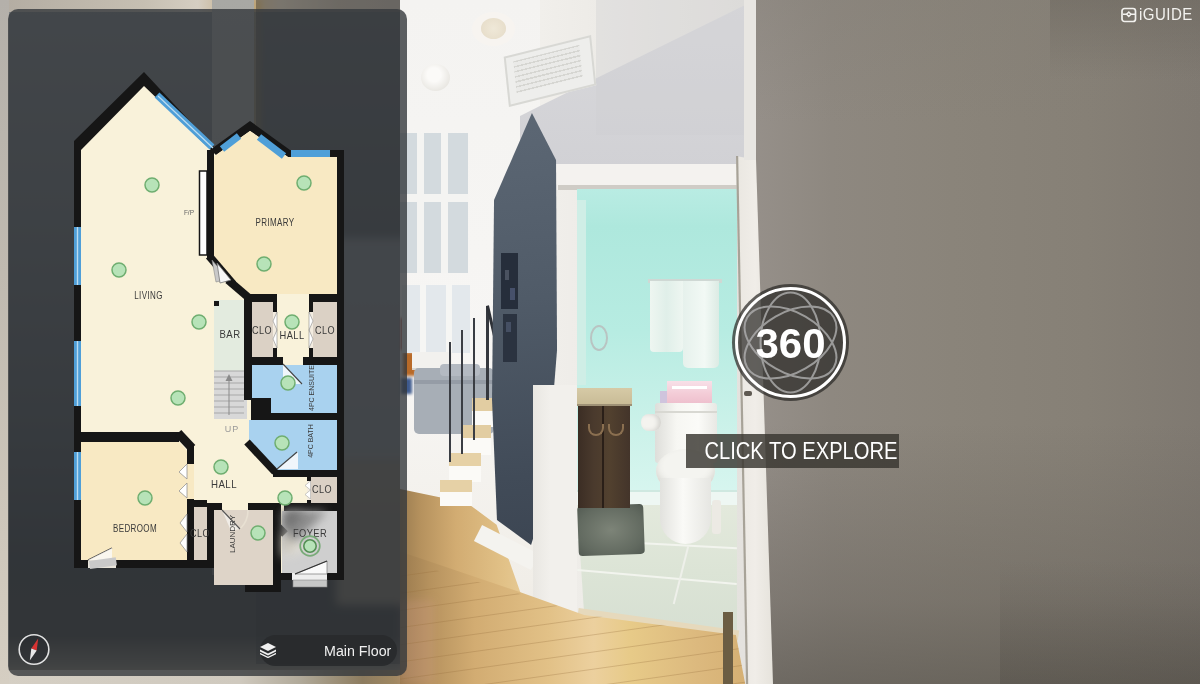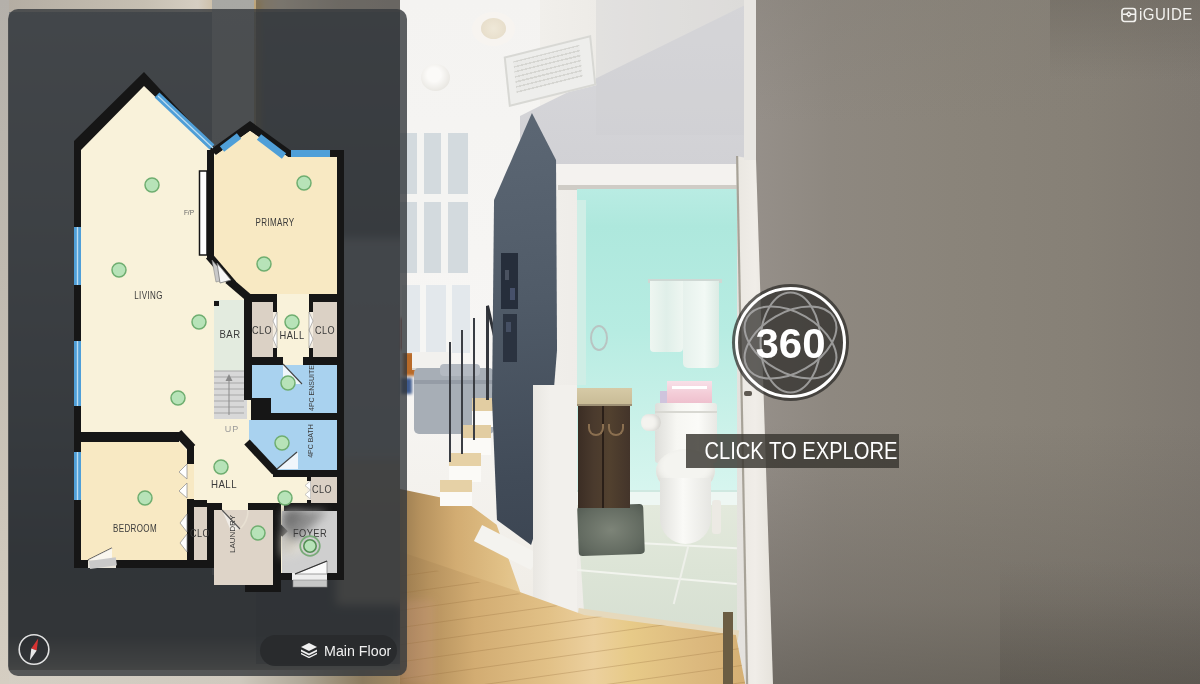--- a/index.html
+++ b/index.html
@@ -381,21 +381,21 @@
 </svg>
 
 <svg class="abs" style="left:18px;top:633px;" width="32" height="33" viewBox="0 0 32 33">
   <circle cx="16" cy="16.5" r="14.8" fill="rgba(30,32,36,0.35)" stroke="rgba(255,255,255,0.85)" stroke-width="1.6"></circle>
   <g transform="rotate(21 16 16.5)">
     <path d="M16,4.8 L18.9,16.5 L13.1,16.5 Z" fill="#d63333"></path>
     <path d="M13.1,16.5 L18.9,16.5 L16,28.2 Z" fill="#e8e8e8"></path>
   </g>
 </svg>
 
-<div class="abs" style="left:260px;top:635px;width:137px;height:31px;border-radius:15.5px;background:rgba(40,42,45,0.94);display:flex;align-items:center;justify-content:flex-end;">
+<div class="abs" style="left:260px;top:635px;width:137px;height:31px;border-radius:15.5px;background:rgba(40,42,45,0.94);display:flex;align-items:center;justify-content:space-between;">
 
   <svg width="16" height="15" viewBox="0 0 16 15" style="margin-right:7px;">
     <path d="M8,0 L16,4 L8,8 L0,4 Z" fill="#f0f0f0"></path>
     <path d="M0,6.6 L8,10.6 L16,6.6 L16,8.4 L8,12.4 L0,8.4 Z" fill="#f0f0f0"></path>
     <path d="M0,9.8 L8,13.8 L16,9.8 L16,11.2 L8,15.2 L0,11.2 Z" fill="#f0f0f0"></path>
   </svg>
   <span style="color:#f0f0f0;font-size:15.5px;display:inline-block;transform:scaleX(0.92);transform-origin:left center;">Main Floor</span>
 </div>
 
 <svg class="abs" style="left:731px;top:283px;" width="119" height="119" viewBox="0 0 119 119">

